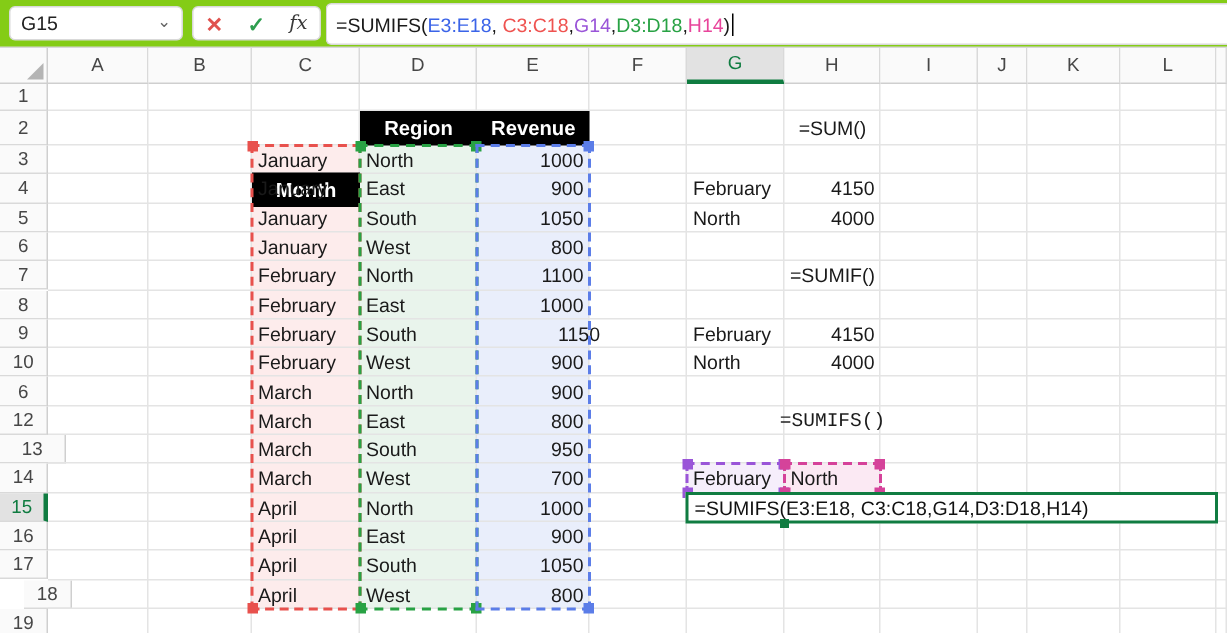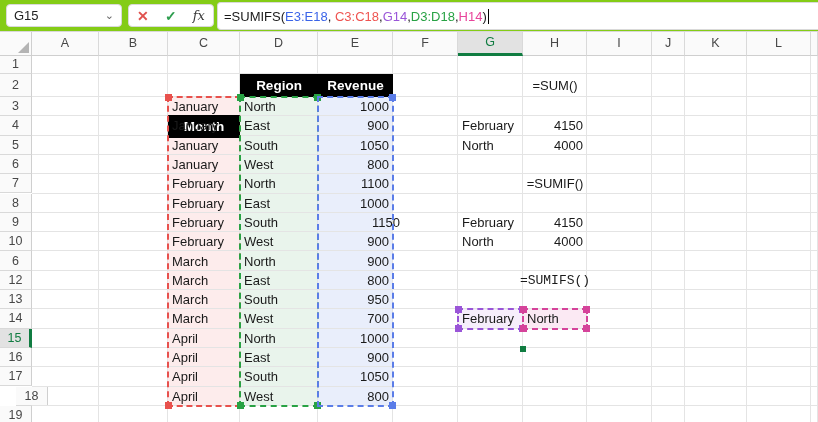--- a/index.html
+++ b/index.html
@@ -93,21 +93,21 @@
       <div class="rowhdr" style="left: 0px; top: 65px; width: 32px; height: 19.3px;">3</div>
       <div class="rowhdr" style="left: 0px; top: 84.3px; width: 32px; height: 19.3px;">4</div>
       <div class="rowhdr" style="left: 0px; top: 103.6px; width: 32px; height: 19.3px;">5</div>
       <div class="rowhdr" style="left: 0px; top: 122.9px; width: 32px; height: 19.3px;">6</div>
       <div class="rowhdr" style="left: 0px; top: 142.2px; width: 32px; height: 19.3px;">7</div>
       <div class="rowhdr" style="left: 0px; top: 161.5px; width: 32px; height: 19.3px;">8</div>
       <div class="rowhdr" style="left: 0px; top: 180.8px; width: 32px; height: 19.3px;">9</div>
       <div class="rowhdr" style="left: 0px; top: 200.1px; width: 32px; height: 19.3px;">10</div>
       <div class="rowhdr" style="left: 0px; top: 219.4px; width: 32px; height: 19.3px;">6</div>
       <div class="rowhdr" style="left: 0px; top: 238.7px; width: 32px; height: 19.3px;">12</div>
-      <div class="rowhdr" style="left: 0px; top: 258px; width: 32px; height: 19.3px;">13</div>
+      <div class="rowhdr" style="left: 0px; top: 258px; width: 44px; height: 19.3px;">13</div>
       <div class="rowhdr" style="left: 0px; top: 277.3px; width: 32px; height: 19.3px;">14</div>
       <div class="rowhdr sel" style="left: 0px; top: 296.6px; width: 32px; height: 19.3px;">15</div>
       <div class="rowhdr" style="left: 0px; top: 315.9px; width: 32px; height: 19.3px;">16</div>
       <div class="rowhdr" style="left: 0px; top: 335.2px; width: 32px; height: 19.3px;">17</div>
       <div class="rowhdr" style="left: 0px; top: 354.5px; width: 32px; height: 19.3px; margin-left: 16px;">18</div>
       <div class="rowhdr" style="left: 0px; top: 373.8px; width: 32px; height: 19.3px;">19</div>
       <div class="fill" style="left: 168px; top: 65px; width: 72px; height: 308.8px; background: rgb(253, 236, 236);"></div>
       <div class="fill" style="left: 240px; top: 65px; width: 78px; height: 308.8px; background: rgb(233, 244, 236);"></div>
       <div class="fill" style="left: 318px; top: 65px; width: 75px; height: 308.8px; background: rgb(233, 238, 251);"></div>
       <div class="fill" style="left: 458px; top: 277.3px; width: 65px; height: 19.3px; background: rgb(246, 238, 251);"></div>
@@ -226,16 +226,17 @@
         <div class="handle tr" style="background: rgb(154, 85, 216);"></div>
         <div class="handle bl" style="background: rgb(154, 85, 216);"></div>
         <div class="handle br" style="background: rgb(154, 85, 216);"></div>
       </div>
       <div class="selrect" style="left: 522px; top: 276.3px; width: 66px; height: 21.3px; border-color: rgb(213, 67, 154);">
         <div class="handle tl" style="background: rgb(213, 67, 154);"></div>
         <div class="handle tr" style="background: rgb(213, 67, 154);"></div>
         <div class="handle bl" style="background: rgb(213, 67, 154);"></div>
         <div class="handle br" style="background: rgb(213, 67, 154);"></div>
       </div>
+      <div class="editbox" style="left: 457px; top: 295.6px; width: 355px; height: 21.3px; border-color: rgb(16, 124, 65);"><span>=SUMIFS(E3:E18, C3:C18,G14,D3:D18,H14)</span></div>
       <div class="fillhandle" style="left: 520px; top: 313.9px; width: 6px; height: 6px; background: rgb(16, 124, 65);"></div>
     </div>
 
 </div>
 
 </body></html>

